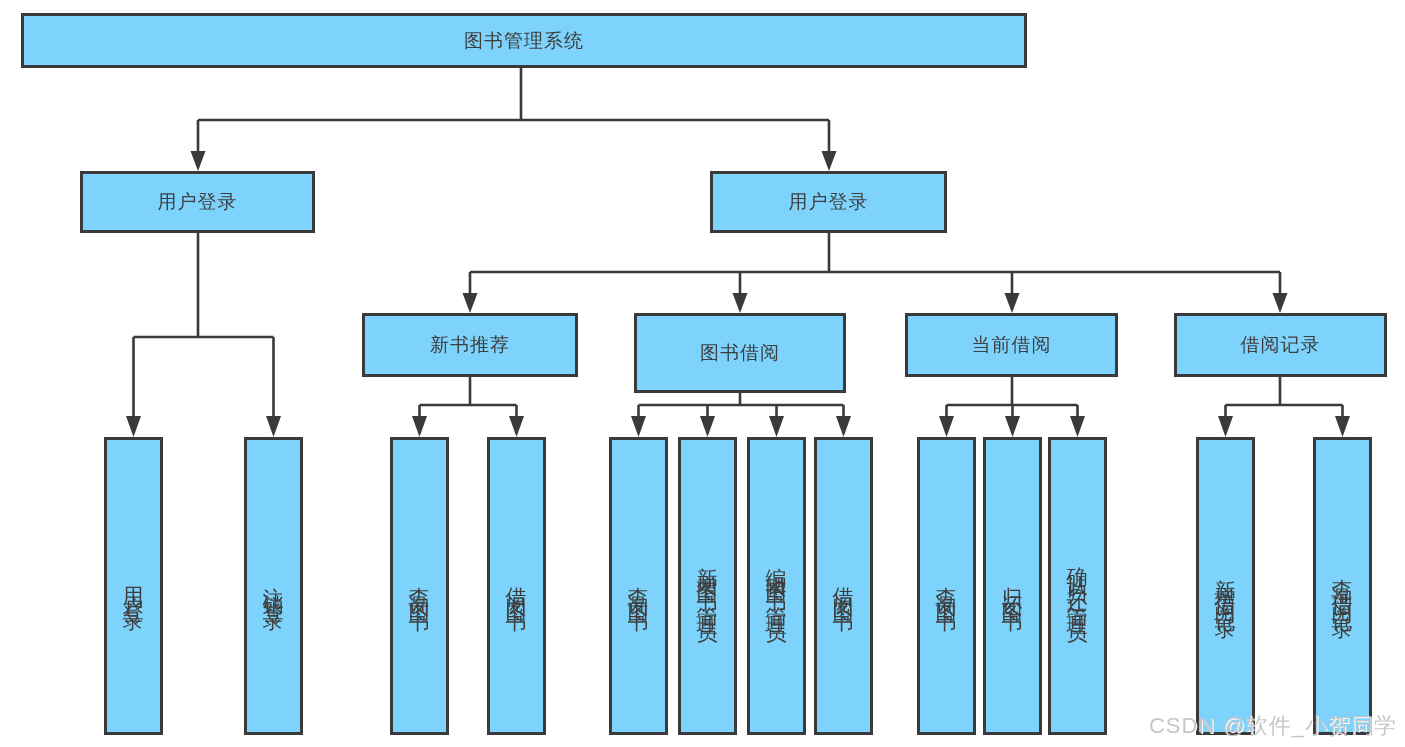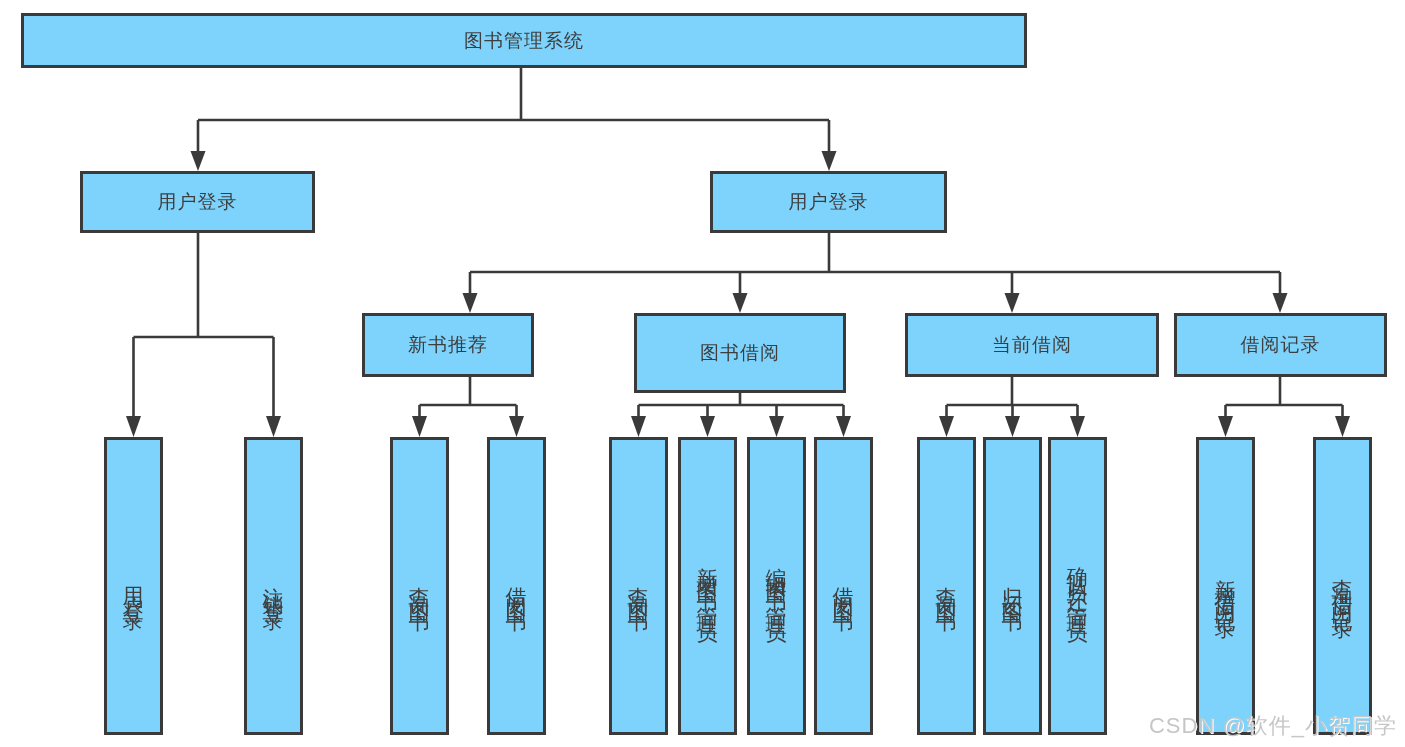--- a/index.html
+++ b/index.html
@@ -115,27 +115,27 @@
     <span class="label">图书管理系统</span>
   </div>
 
   <div class="node h" style="left:80px; top:171px; width:235px; height:62px;">
     <span class="label">用户登录</span>
   </div>
   <div class="node h" style="left:710px; top:171px; width:237px; height:62px;">
     <span class="label">用户登录</span>
   </div>
 
-  <div class="node h" style="left:362px; top:313px; width:172px; height:64px;">
+  <div class="node h" style="left:362px; top:313px; width:216px; height:64px;">
     <span class="label">新书推荐</span>
   </div>
   <div class="node h" style="left:634px; top:313px; width:212px; height:80px;">
     <span class="label">图书借阅</span>
   </div>
-  <div class="node h" style="left:905px; top:313px; width:254px; height:64px;">
+  <div class="node h" style="left:905px; top:313px; width:213px; height:64px;">
     <span class="label">当前借阅</span>
   </div>
   <div class="node h" style="left:1174px; top:313px; width:213px; height:64px;">
     <span class="label">借阅记录</span>
   </div>
 
   <div class="node v" style="left:104px; top:437px; width:59px; height:298px;">
     <span class="label">用户登录</span>
   </div>
   <div class="node v" style="left:244px; top:437px; width:59px; height:298px;">

